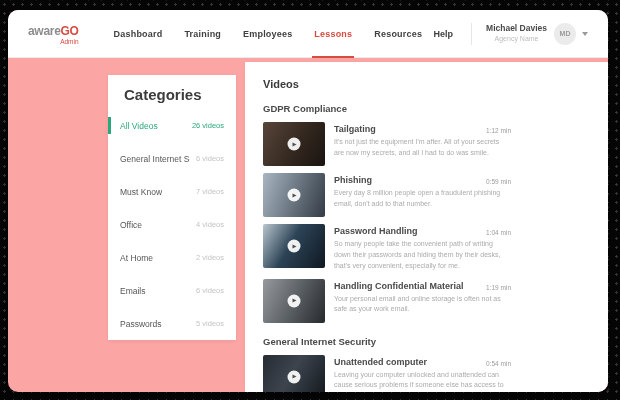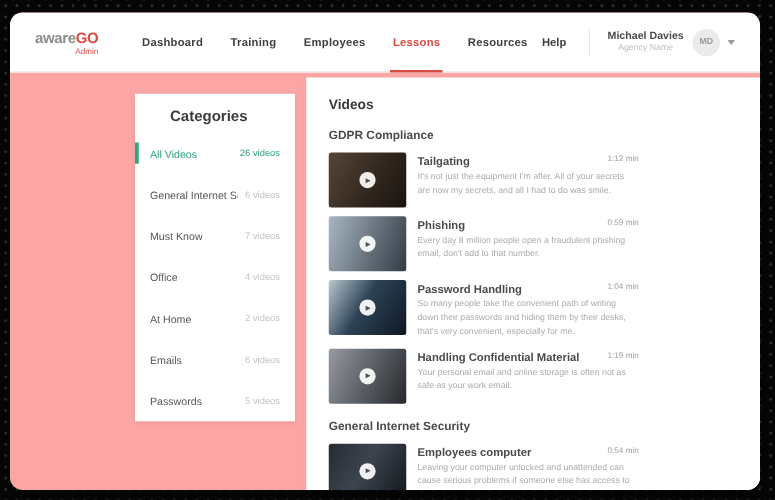--- a/index.html
+++ b/index.html
@@ -56,21 +56,21 @@
     border-top:4px solid #9a9a9a;
   }
   
   .content{ position:relative; height:334px; }
   
   .sidebar-card{
     position:absolute; left:100px; top:17px; width:128px;
     background:#fff; box-shadow:0 1px 4px rgba(0,0,0,.07);
     padding:11px 0 6px;
   }
-  .cat-title{ font-size:12px; font-weight:700; color:#3c3c3c; padding:0 28px; margin-bottom:8px; }
+  .cat-title{ font-size:15px; font-weight:700; color:#3c3c3c; padding:0 16px; margin-bottom:8px; }
   .cat-row{
     display:flex; justify-content:space-between; align-items:center;
     height:21px; padding:0 12px; position:relative; cursor:pointer;margin-top:12px;
   }
   .cat-label{ font-size:8.5px; color:#565656; white-space:nowrap; overflow:hidden; }
   .cat-count{ font-size:7.5px; color:#c4c4c4; flex:none; margin-left:6px; }
   .cat-row.active .cat-label, .cat-row.active .cat-count{ color:#2aa87c; }
   .cat-row.active::before{
     content:""; position:absolute; left:0; top:2px; bottom:2px; width:3px; background:#2aa87c;
   }
@@ -92,21 +92,21 @@
   .play{
     position:absolute; left:50%; top:50%; transform:translate(-50%,-50%);
     width:13px; height:13px; border-radius:50%; background:rgba(255,255,255,.92);
     display:flex; align-items:center; justify-content:center;
   }
   .play::after{
     content:""; border-left:4px solid #4e4e4e;
     border-top:2.5px solid transparent; border-bottom:2.5px solid transparent; margin-left:1px;
   }
   .vinfo{ flex:1; margin-left:9px; padding-top:2px; }
-  .vhead{ display:flex; justify-content:space-between; align-items:flex-start; }
+  .vhead{ display:flex; justify-content:space-between; align-items:flex-end; }
   .vtitle{ font-size:9px; font-weight:700; color:#4a4a4a; }
   .vduration{ font-size:6.5px; color:#9b9b9b; flex:none; margin-left:8px; }
   .vdesc{ font-size:7px; color:#ababab; line-height:1.55; margin-top:3px; }
 </style>
 </head>
 <body>
 
 <div class="window">
 
   <div class="topbar">
@@ -226,21 +226,21 @@
       </div>
 
       <div class="section-header">General Internet Security</div>
 
       <div class="video-row">
         <div class="thumb t5">
             <div class="play"></div>
           </div>
         <div class="vinfo">
           <div class="vhead">
-            <span class="vtitle">Employees computer</span>
+            <span class="vtitle">Unattended computer</span>
             <span class="vduration">0:54 min</span>
           </div>
           <div class="vdesc">Leaving your computer unlocked and unattended can cause serious problems if someone else has access to it.</div>
         </div>
       </div>
 
     </div>
   </div>
 </div>
 

